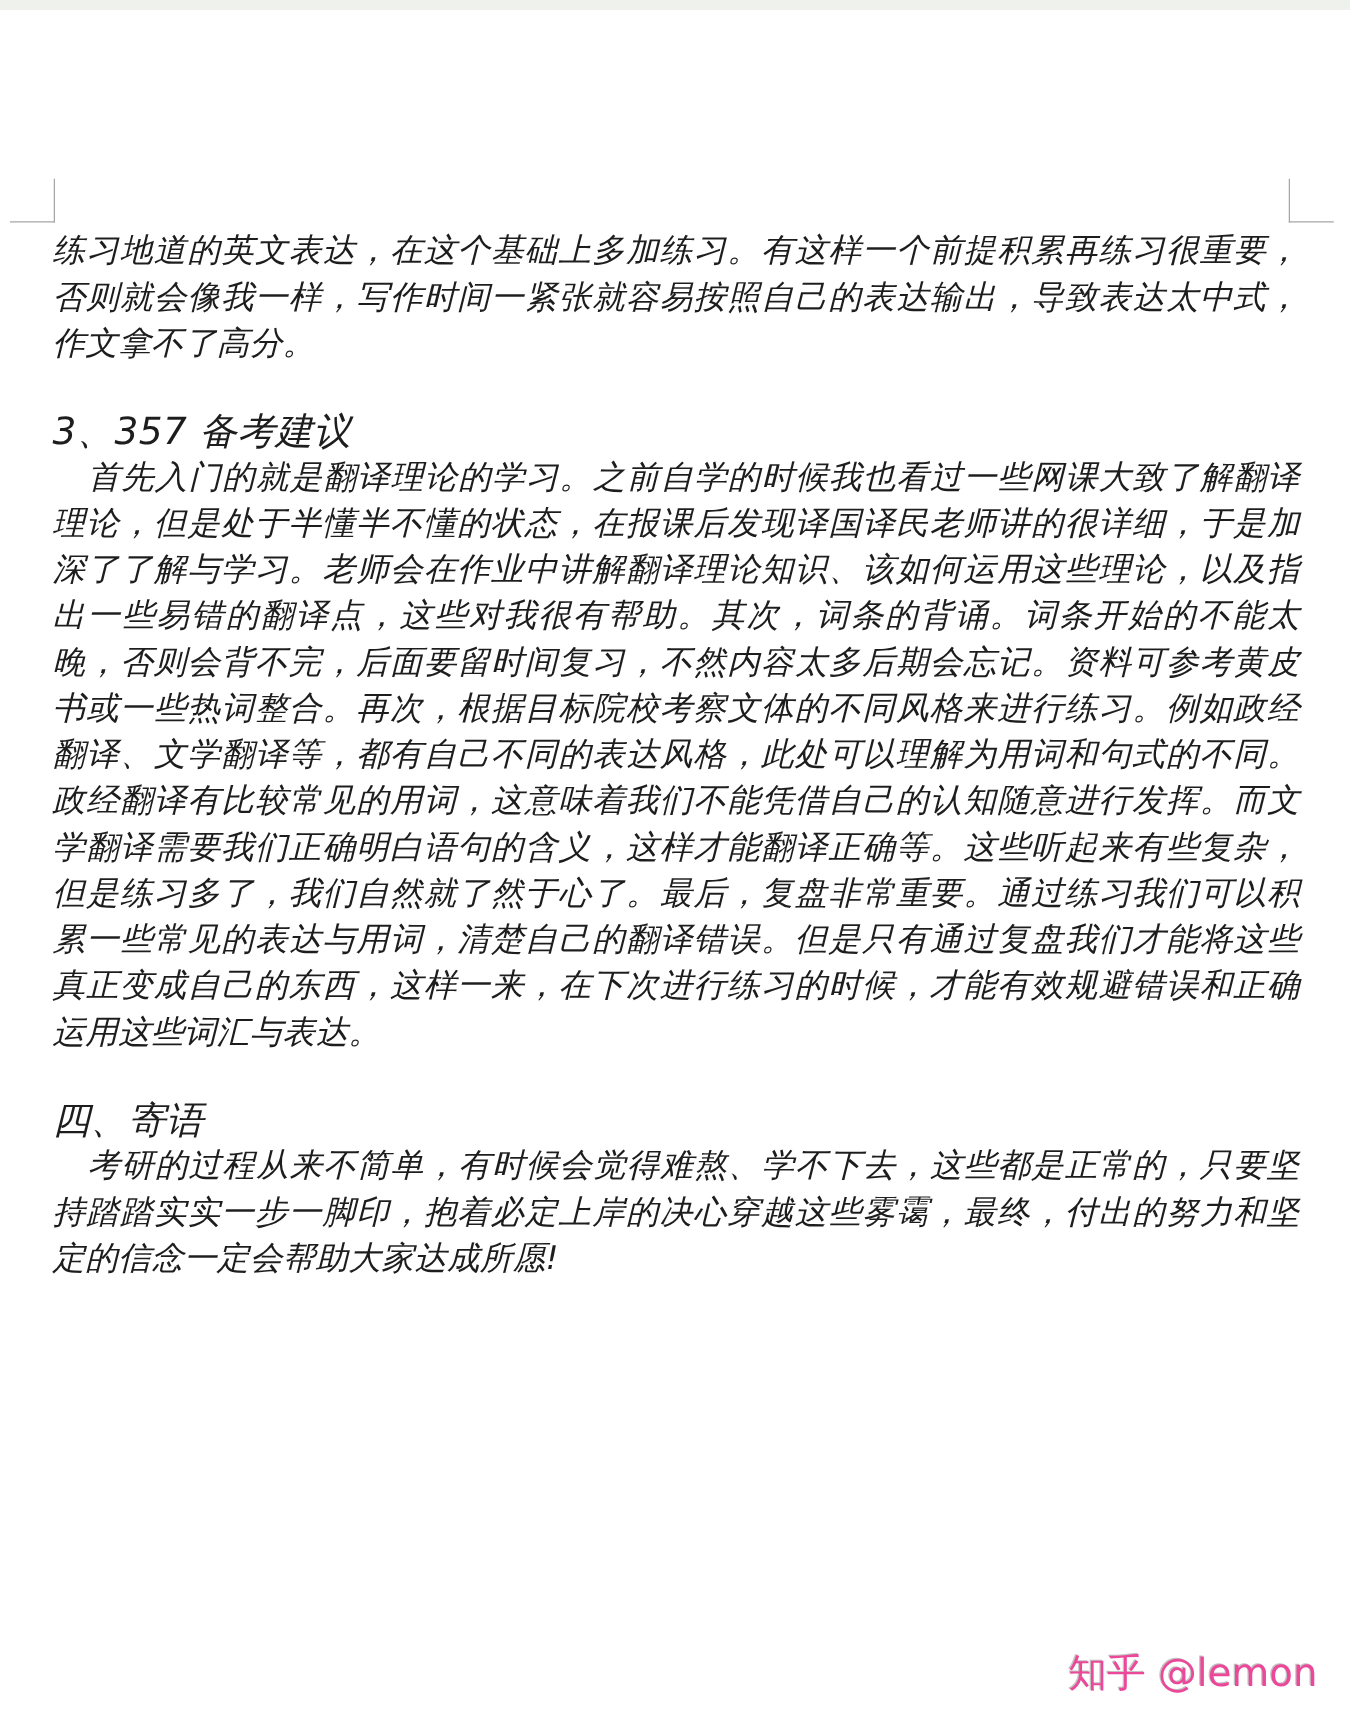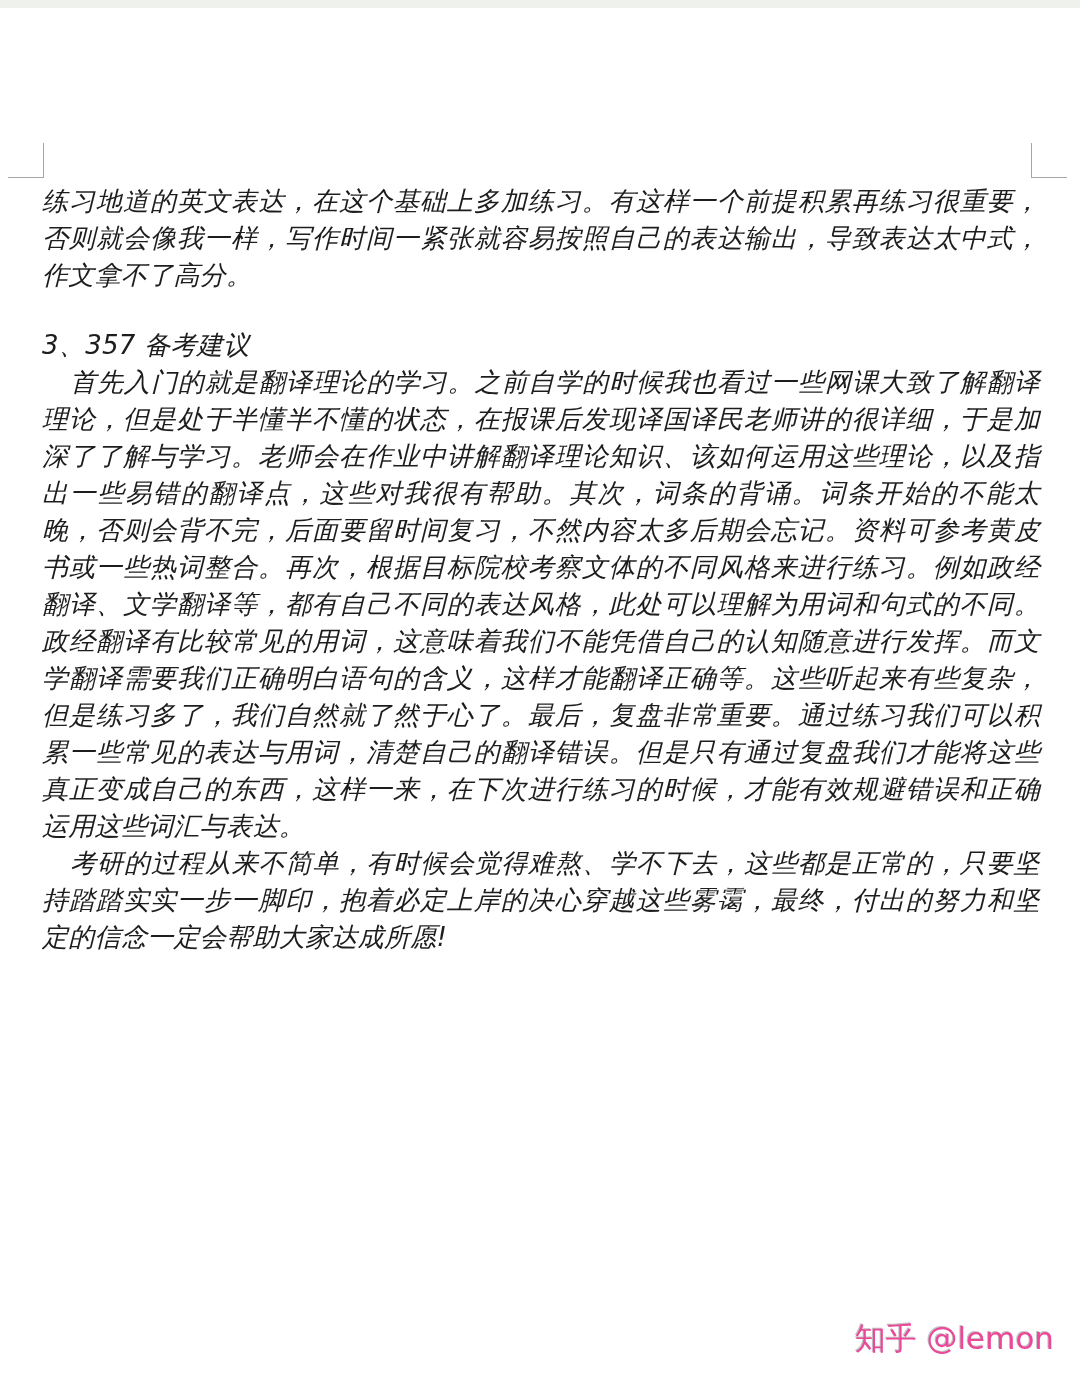--- a/index.html
+++ b/index.html
@@ -40,21 +40,21 @@
     color: #1d1d1d;
     font-size: 26px;
     line-height: 37px;
     text-align: justify;
     letter-spacing: 0.3px;
     font-style: italic;
   }
   .doc p { margin: 0; }
   .doc p.indent { text-indent: 28px; }
   .doc h2 {
-    font-size: 26px;
+    font-size: 30px;
     font-weight: normal;
     line-height: 37px;
     margin: 33px 0 0 0;
     text-align: left;
   }
   .watermark {
     position: absolute;
     top: 1318px;
     right: 26px;
     font-size: 31px;
@@ -71,16 +71,17 @@
 <div class="corner-mark left"></div>
 <div class="corner-mark right"></div>
 
 <div class="doc">
   <p class="no-indent">练习地道的英文表达，在这个基础上多加练习。有这样一个前提积累再练习很重要，否则就会像我一样，写作时间一紧张就容易按照自己的表达输出，导致表达太中式，作文拿不了高分。</p>
 
   <h2>3、357 备考建议</h2>
   <p class="indent">首先入门的就是翻译理论的学习。之前自学的时候我也看过一些网课大致了解翻译理论，但是处于半懂半不懂的状态，在报课后发现译国译民老师讲的很详细，于是加深了了解与学习。老师会在作业中讲解翻译理论知识、该如何运用这些理论，以及指出一些易错的翻译点，这些对我很有帮助。其次，词条的背诵。词条开始的不能太晚，否则会背不完，后面要留时间复习，不然内容太多后期会忘记。资料可参考黄皮书或一些热词整合。再次，根据目标院校考察文体的不同风格来进行练习。例如政经翻译、文学翻译等，都有自己不同的表达风格，此处可以理解为用词和句式的不同。政经翻译有比较常见的用词，这意味着我们不能凭借自己的认知随意进行发挥。而文学翻译需要我们正确明白语句的含义，这样才能翻译正确等。这些听起来有些复杂，但是练习多了，我们自然就了然于心了。最后，复盘非常重要。通过练习我们可以积累一些常见的表达与用词，清楚自己的翻译错误。但是只有通过复盘我们才能将这些真正变成自己的东西，这样一来，在下次进行练习的时候，才能有效规避错误和正确运用这些词汇与表达。</p>
 
 
+  <h2>四、寄语</h2>
   <p class="indent">考研的过程从来不简单，有时候会觉得难熬、学不下去，这些都是正常的，只要坚持踏踏实实一步一脚印，抱着必定上岸的决心穿越这些雾霭，最终，付出的努力和坚定的信念一定会帮助大家达成所愿!</p>
 </div>
 
 <div class="watermark">知乎 @lemon</div>
 
 </body></html>

